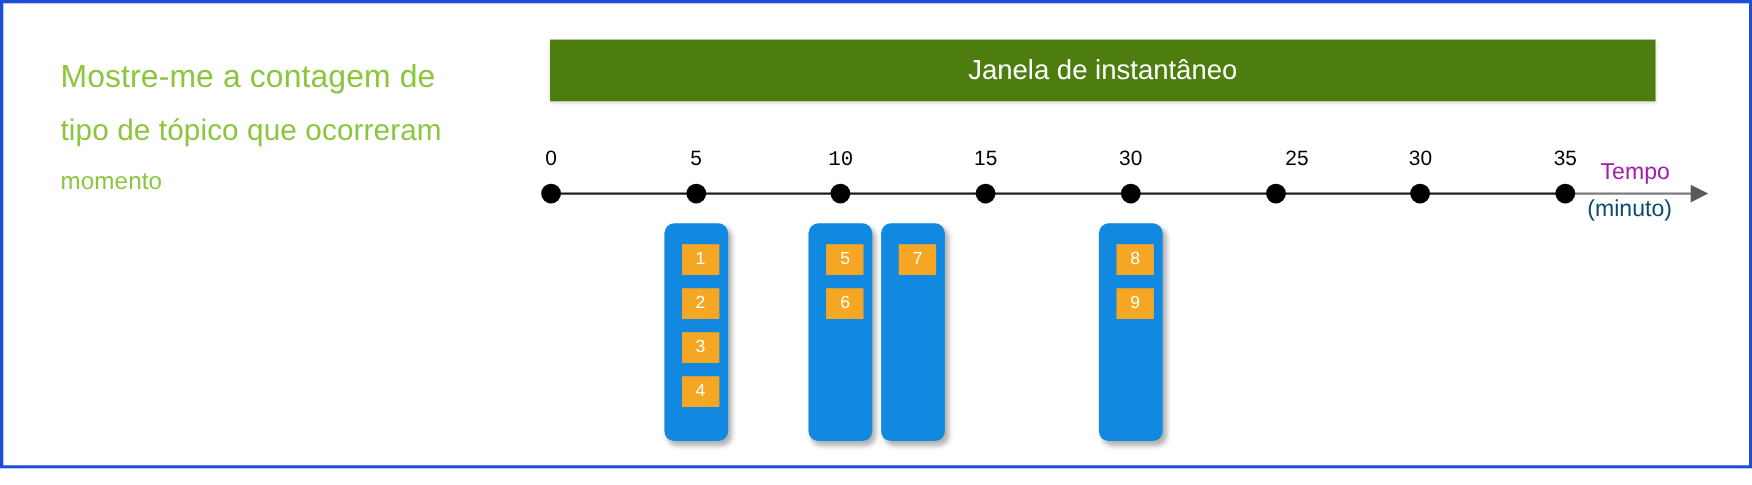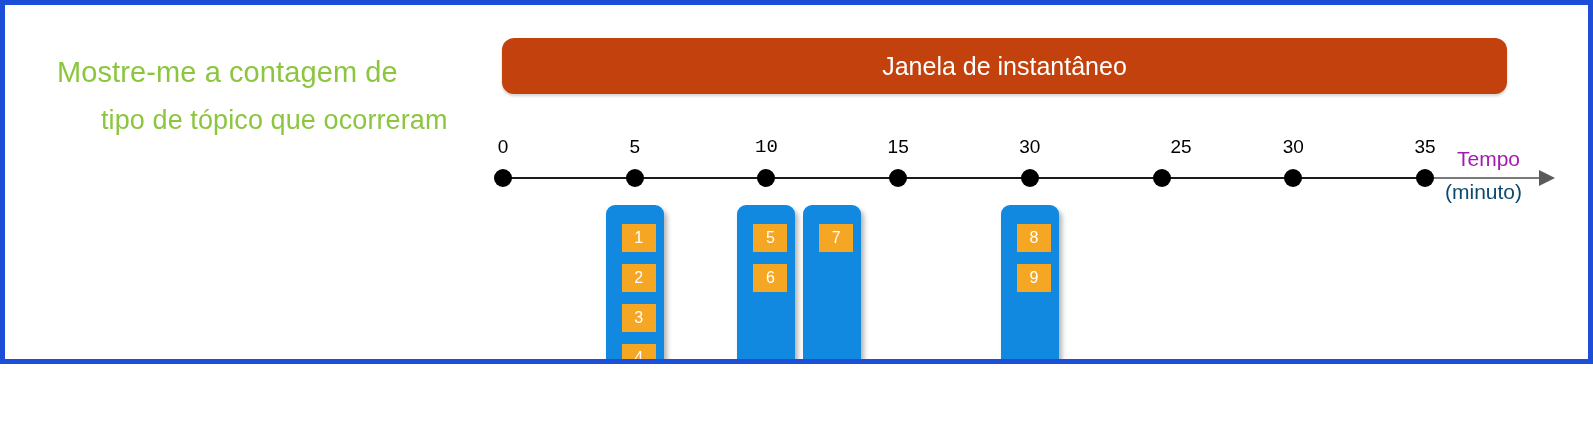--- a/index.html
+++ b/index.html
@@ -6,59 +6,58 @@
     margin: 0;
     padding: 0;
     background: #ffffff;
   }
   body {
     font-family: "Liberation Sans", sans-serif;
   }
   #canvas {
     position: relative;
     width: 1593px;
-    height: 364px;
+    height: 426px;
     background: #ffffff;
     box-sizing: border-box;
-    border: 5px solid #1d4ed8;
+    border: 3px solid #1d4ed8;
     overflow: hidden;
   }
 
   
   #question-block {
     position: absolute;
     left: 52px;
     top: 42px;
     width: 420px;
   }
   .q-line {
     color: #8cc63f;
     font-family: "Liberation Sans", sans-serif;
     white-space: nowrap;
     letter-spacing: 0.1px;
   }
   .q-line.l0 { font-size: 29px; line-height: 50px; }
   .q-line.l1 { font-size: 29px; line-height: 50px; }
-  .q-line.l2 { font-size: 27px; line-height: 47px; margin-left: 44px; }
+  .q-line.l2 { font-size: 27px; line-height: 47px; }
   .q-line.l3 { font-size: 27px; line-height: 48px; }
   .q-line.l4 { font-size: 22px; line-height: 45px; }
 
   
   #snapshot-banner {
     position: absolute;
     left: 497px;
     top: 33px;
     width: 1005px;
     height: 56px;
-    background: #c2410c;
+    background: #4d7c0f;
     display: flex;
     align-items: center;
     justify-content: center;
     box-shadow: 0 2px 3px rgba(0,0,0,0.18);
-    border-radius: 12px;
   }
   #snapshot-banner-label {
     color: #ffffff;
     font-size: 25px;
     font-family: "Liberation Sans", sans-serif;
   }
 
   
   #timeline {
     position: absolute;
@@ -158,20 +157,21 @@
   }
 </style>
 </head>
 <body>
 
 <div id="canvas">
 
   <div id="question-block">
     <div class="q-line l0">Mostre-me a contagem de</div>
     <div class="q-line l2">tipo de tópico que ocorreram</div>
+    <div class="q-line l4">momento</div>
   </div>
 
   <div id="snapshot-banner">
     <span id="snapshot-banner-label">Janela de instantâneo</span>
   </div>
 
   <div id="timeline">
     <div class="axis-line"></div>
     <div class="axis-line-ext"></div>
     <div class="axis-arrow"></div>

